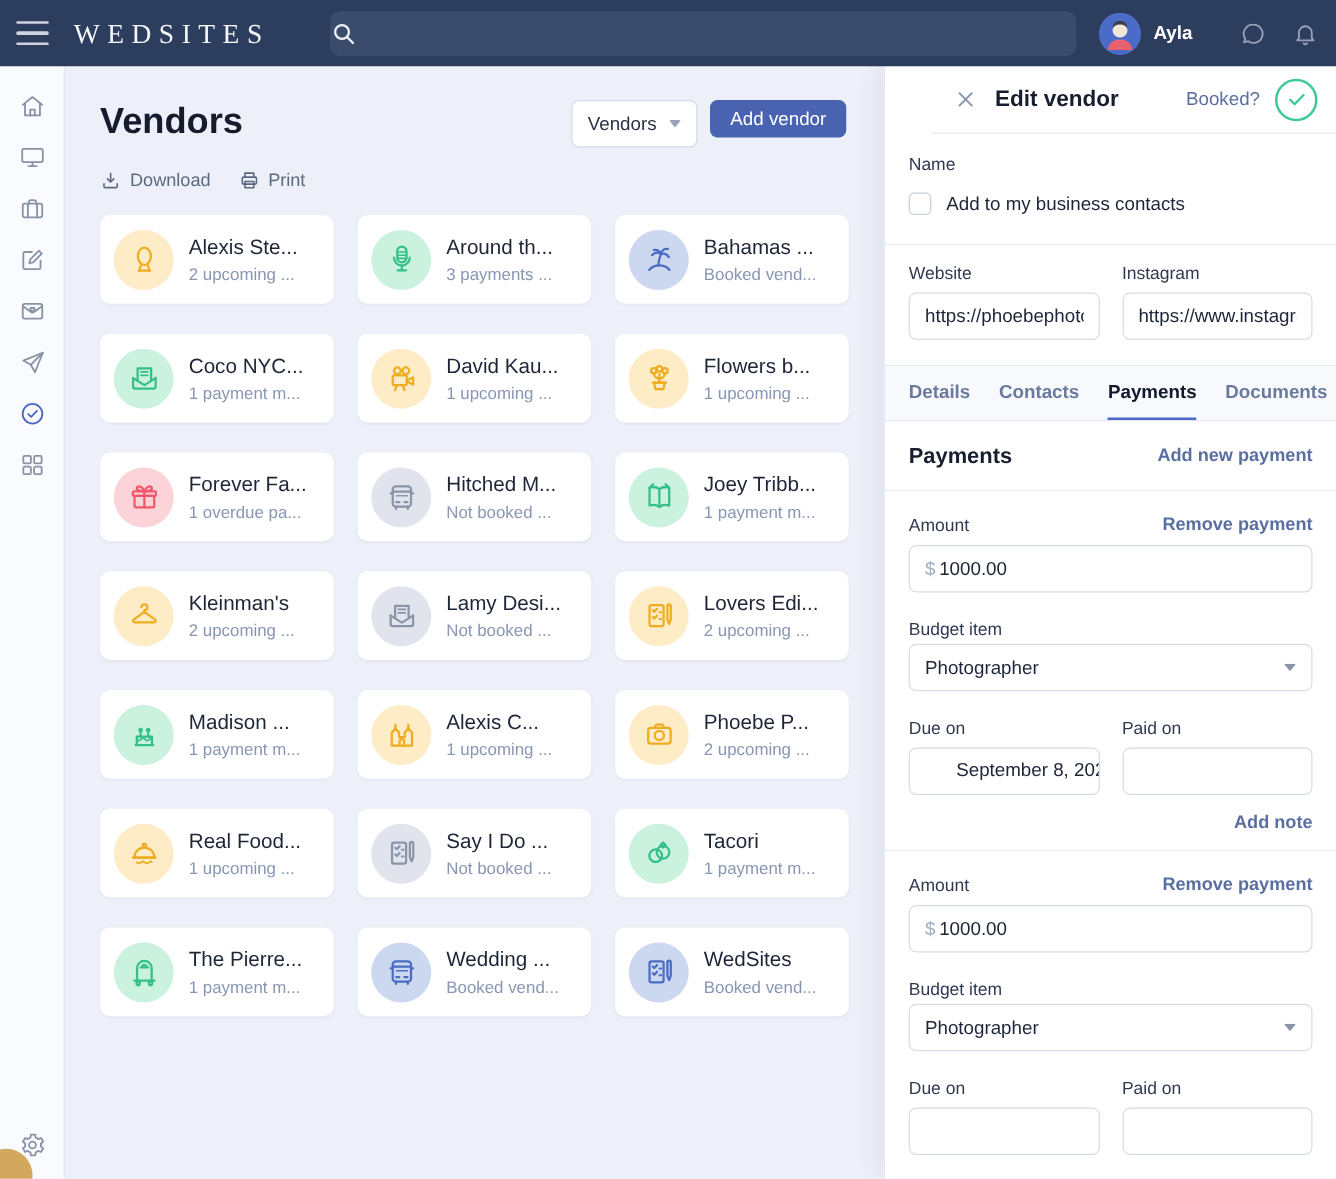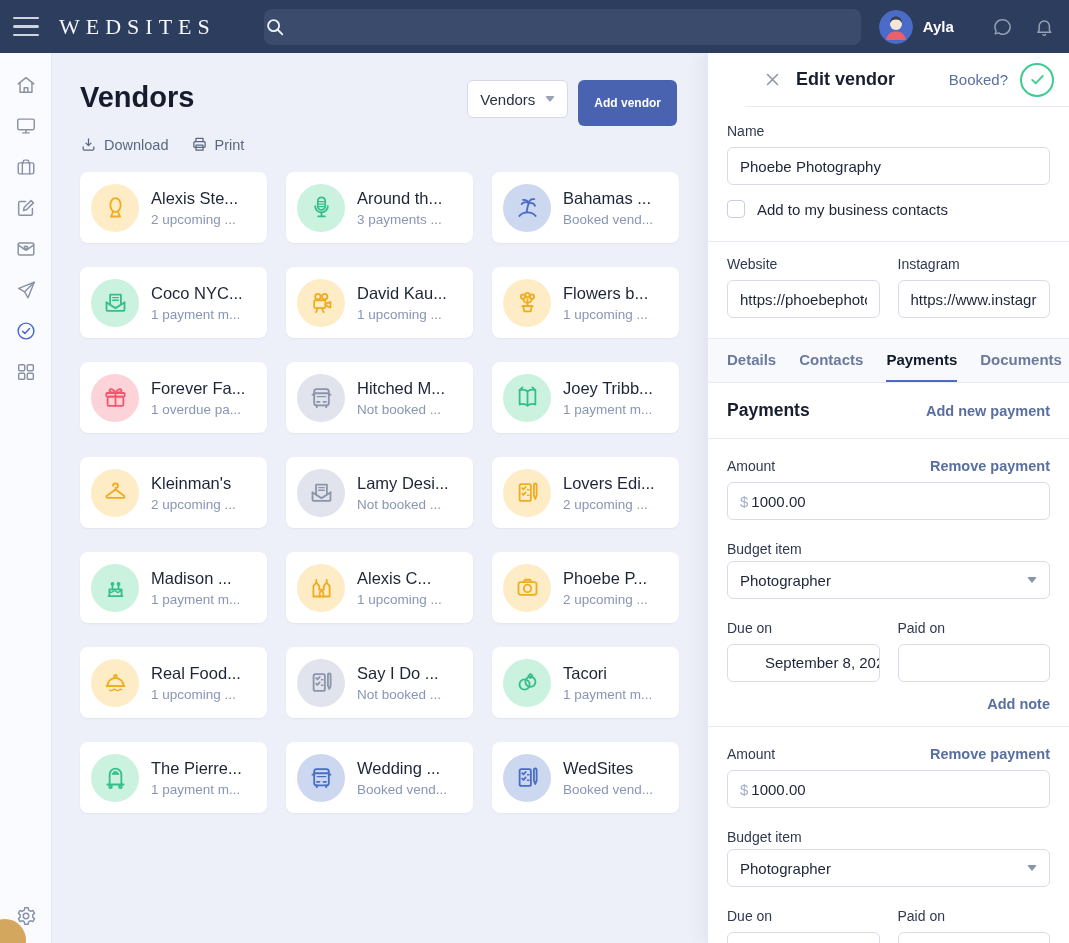--- a/index.html
+++ b/index.html
@@ -41,22 +41,22 @@
 
   
   .main { position:absolute; top:53px; left:52px; width:655px; bottom:0; background:#eef0f9; overflow:hidden; }
   .page-title { position:absolute; top:28px; left:28px; font-size:29px; font-weight:700; color:#161c2d; }
   .head-controls { position:absolute; top:27px; right:30px; display:flex; gap:10px; }
   .filter-select { height:38px; min-width:97px; background:#ffffff; border:1px solid #d6dae5;
     border-radius:6px; display:flex; align-items:center; padding:0 12px; gap:10px; cursor:pointer;
     font-size:15px; color:#2a3143; }
   .caret { width:0; height:0; border-left:5px solid transparent; border-right:5px solid transparent;
     border-top:6px solid #9aa3b5; border-radius:2px; }
-  .btn-primary { height:46px; background:#4a63b0; color:#ffffff; border:none; border-radius:6px;
-    font-size:12px; font-weight:700; padding:0 16px; cursor:pointer; font-family:inherit; }
+  .btn-primary { height:30px; background:#4a63b0; color:#ffffff; border:none; border-radius:6px;
+    font-size:15px; font-weight:400; padding:0 16px; cursor:pointer; font-family:inherit; }
   .export-row { position:absolute; top:83px; left:28px; display:flex; gap:22px; }
   .export-link { display:flex; align-items:center; gap:7px; color:#5b6880; font-size:14.5px; cursor:pointer; }
   .export-link svg { width:17px; height:17px; }
 
   .vendor-grid { position:absolute; top:119px; left:28px; display:grid;
     grid-template-columns:repeat(3, 187px); gap:24px 19px; }
   .vendor-card { width:187px; height:71px; background:#ffffff; border-radius:8px;
     display:flex; align-items:center; padding:0 10px 0 11px; cursor:pointer;
     box-shadow:0 1px 2px rgba(25,35,65,0.05); }
   .vendor-avatar { width:48px; height:48px; border-radius:50%; flex:0 0 auto;
@@ -569,21 +569,20 @@
         <div class="booked-check">
           <svg viewBox="0 0 24 24" fill="none" stroke="currentColor" stroke-width="2.6" stroke-linecap="round" stroke-linejoin="round">
             <path d="M4.5 12.5l5 5L19.5 7"></path>
           </svg>
         </div>
       </div>
     </div>
 
     <div class="sec" style="padding-bottom:23px;">
       <div class="fld-label">Name</div>
-      <input class="inp" value="Phoebe Photography" style="">
       <div class="chk-row">
         <div class="chk-box"></div>
         <div class="chk-label">Add to my business contacts</div>
       </div>
     </div>
 
     <div class="sec" style="padding-top:14px;">
       <div class="two-col">
         <div>
           <div class="fld-label">Website</div>

